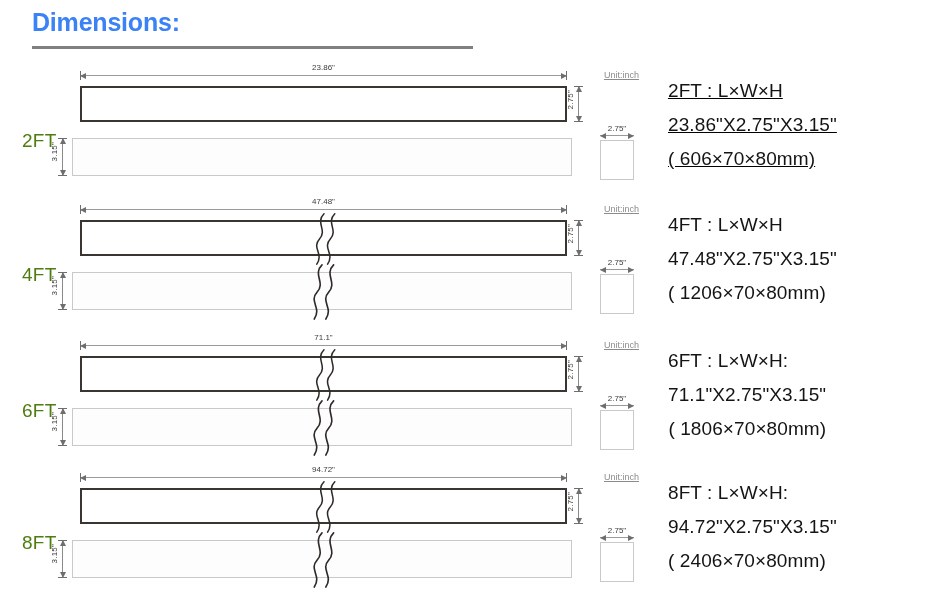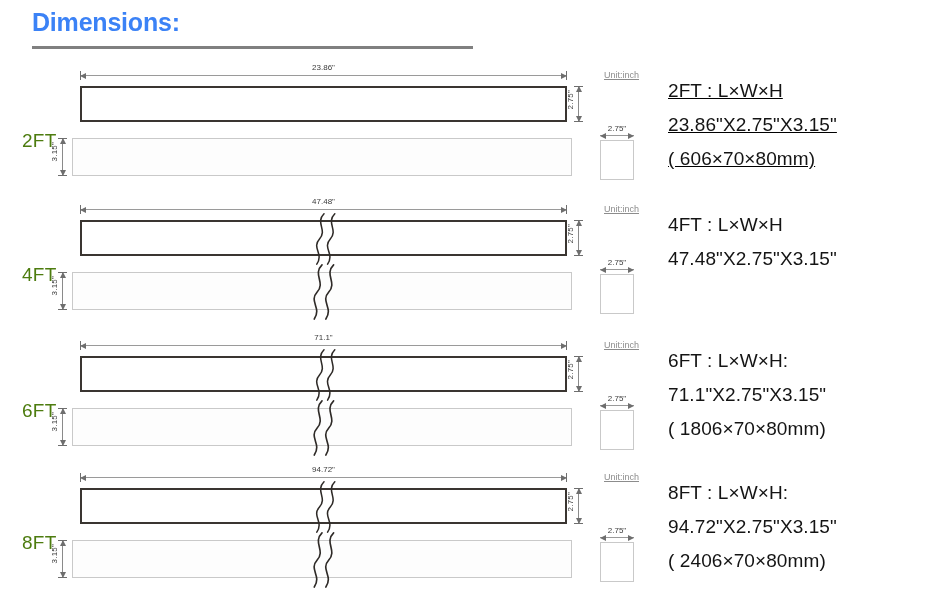--- a/index.html
+++ b/index.html
@@ -259,20 +259,21 @@
           <path d="M20 2 C 10 12, 24 20, 15 30 C 6 40, 20 46, 12 58" fill="none" stroke="#2e2a27" stroke-width="1.7" stroke-linecap="round"></path>
           <path d="M32 2 C 22 12, 36 20, 27 30 C 18 40, 32 46, 24 58" fill="none" stroke="#2e2a27" stroke-width="1.7" stroke-linecap="round"></path>
         </svg></div>
       <div class="break-mark" style="left: 302px; top: 67px;"><svg width="40" height="58" viewBox="0 0 40 60">
           <path d="M20 2 C 10 12, 24 20, 15 30 C 6 40, 20 46, 12 58" fill="none" stroke="#2e2a27" stroke-width="1.7" stroke-linecap="round"></path>
           <path d="M32 2 C 22 12, 36 20, 27 30 C 18 40, 32 46, 24 58" fill="none" stroke="#2e2a27" stroke-width="1.7" stroke-linecap="round"></path>
         </svg></div>
       <div class="spec-block" style="top: 12px;">
         <div class="spec-line" style="line-height: 34px;">4FT : L×W×H</div>
         <div class="spec-line" style="line-height: 34px;">47.48"X2.75"X3.15"</div>
+        <div class="spec-line" style="line-height: 34px;">( 1206×70×80mm)</div>
       </div>
     </div>
     <div class="section" style="top: 332px;">
       <div class="size-label" style="left: 22px; top: 68px;">6FT</div>
       <div class="dim-len-line" style="left: 80px; top: 13px; width: 487px;">
         <span class="arrow-l"></span>
         <span class="arrow-r"></span>
       </div>
       <div class="dim-len-text" style="left: 323.5px; top: 1px;">71.1"</div>
       <div class="front-bar" style="left: 80px; top: 24px; width: 487px; height: 36px;"></div>
@@ -298,21 +299,21 @@
           <path d="M20 2 C 10 12, 24 20, 15 30 C 6 40, 20 46, 12 58" fill="none" stroke="#2e2a27" stroke-width="1.7" stroke-linecap="round"></path>
           <path d="M32 2 C 22 12, 36 20, 27 30 C 18 40, 32 46, 24 58" fill="none" stroke="#2e2a27" stroke-width="1.7" stroke-linecap="round"></path>
         </svg></div>
       <div class="break-mark" style="left: 302px; top: 67px;"><svg width="40" height="58" viewBox="0 0 40 60">
           <path d="M20 2 C 10 12, 24 20, 15 30 C 6 40, 20 46, 12 58" fill="none" stroke="#2e2a27" stroke-width="1.7" stroke-linecap="round"></path>
           <path d="M32 2 C 22 12, 36 20, 27 30 C 18 40, 32 46, 24 58" fill="none" stroke="#2e2a27" stroke-width="1.7" stroke-linecap="round"></path>
         </svg></div>
       <div class="spec-block" style="top: 12px;">
         <div class="spec-line" style="line-height: 34px;">6FT : L×W×H:</div>
         <div class="spec-line" style="line-height: 34px;">71.1"X2.75"X3.15"</div>
-        <div class="spec-line" style="line-height: 34px;">( 1806×70×80mm)</div>
+        <div class="spec-line" style="line-height: 34px; text-align: right;">( 1806×70×80mm)</div>
       </div>
     </div>
     <div class="section" style="top: 464px;">
       <div class="size-label" style="left: 22px; top: 68px;">8FT</div>
       <div class="dim-len-line" style="left: 80px; top: 13px; width: 487px;">
         <span class="arrow-l"></span>
         <span class="arrow-r"></span>
       </div>
       <div class="dim-len-text" style="left: 323.5px; top: 1px;">94.72"</div>
       <div class="front-bar" style="left: 80px; top: 24px; width: 487px; height: 36px;"></div>

